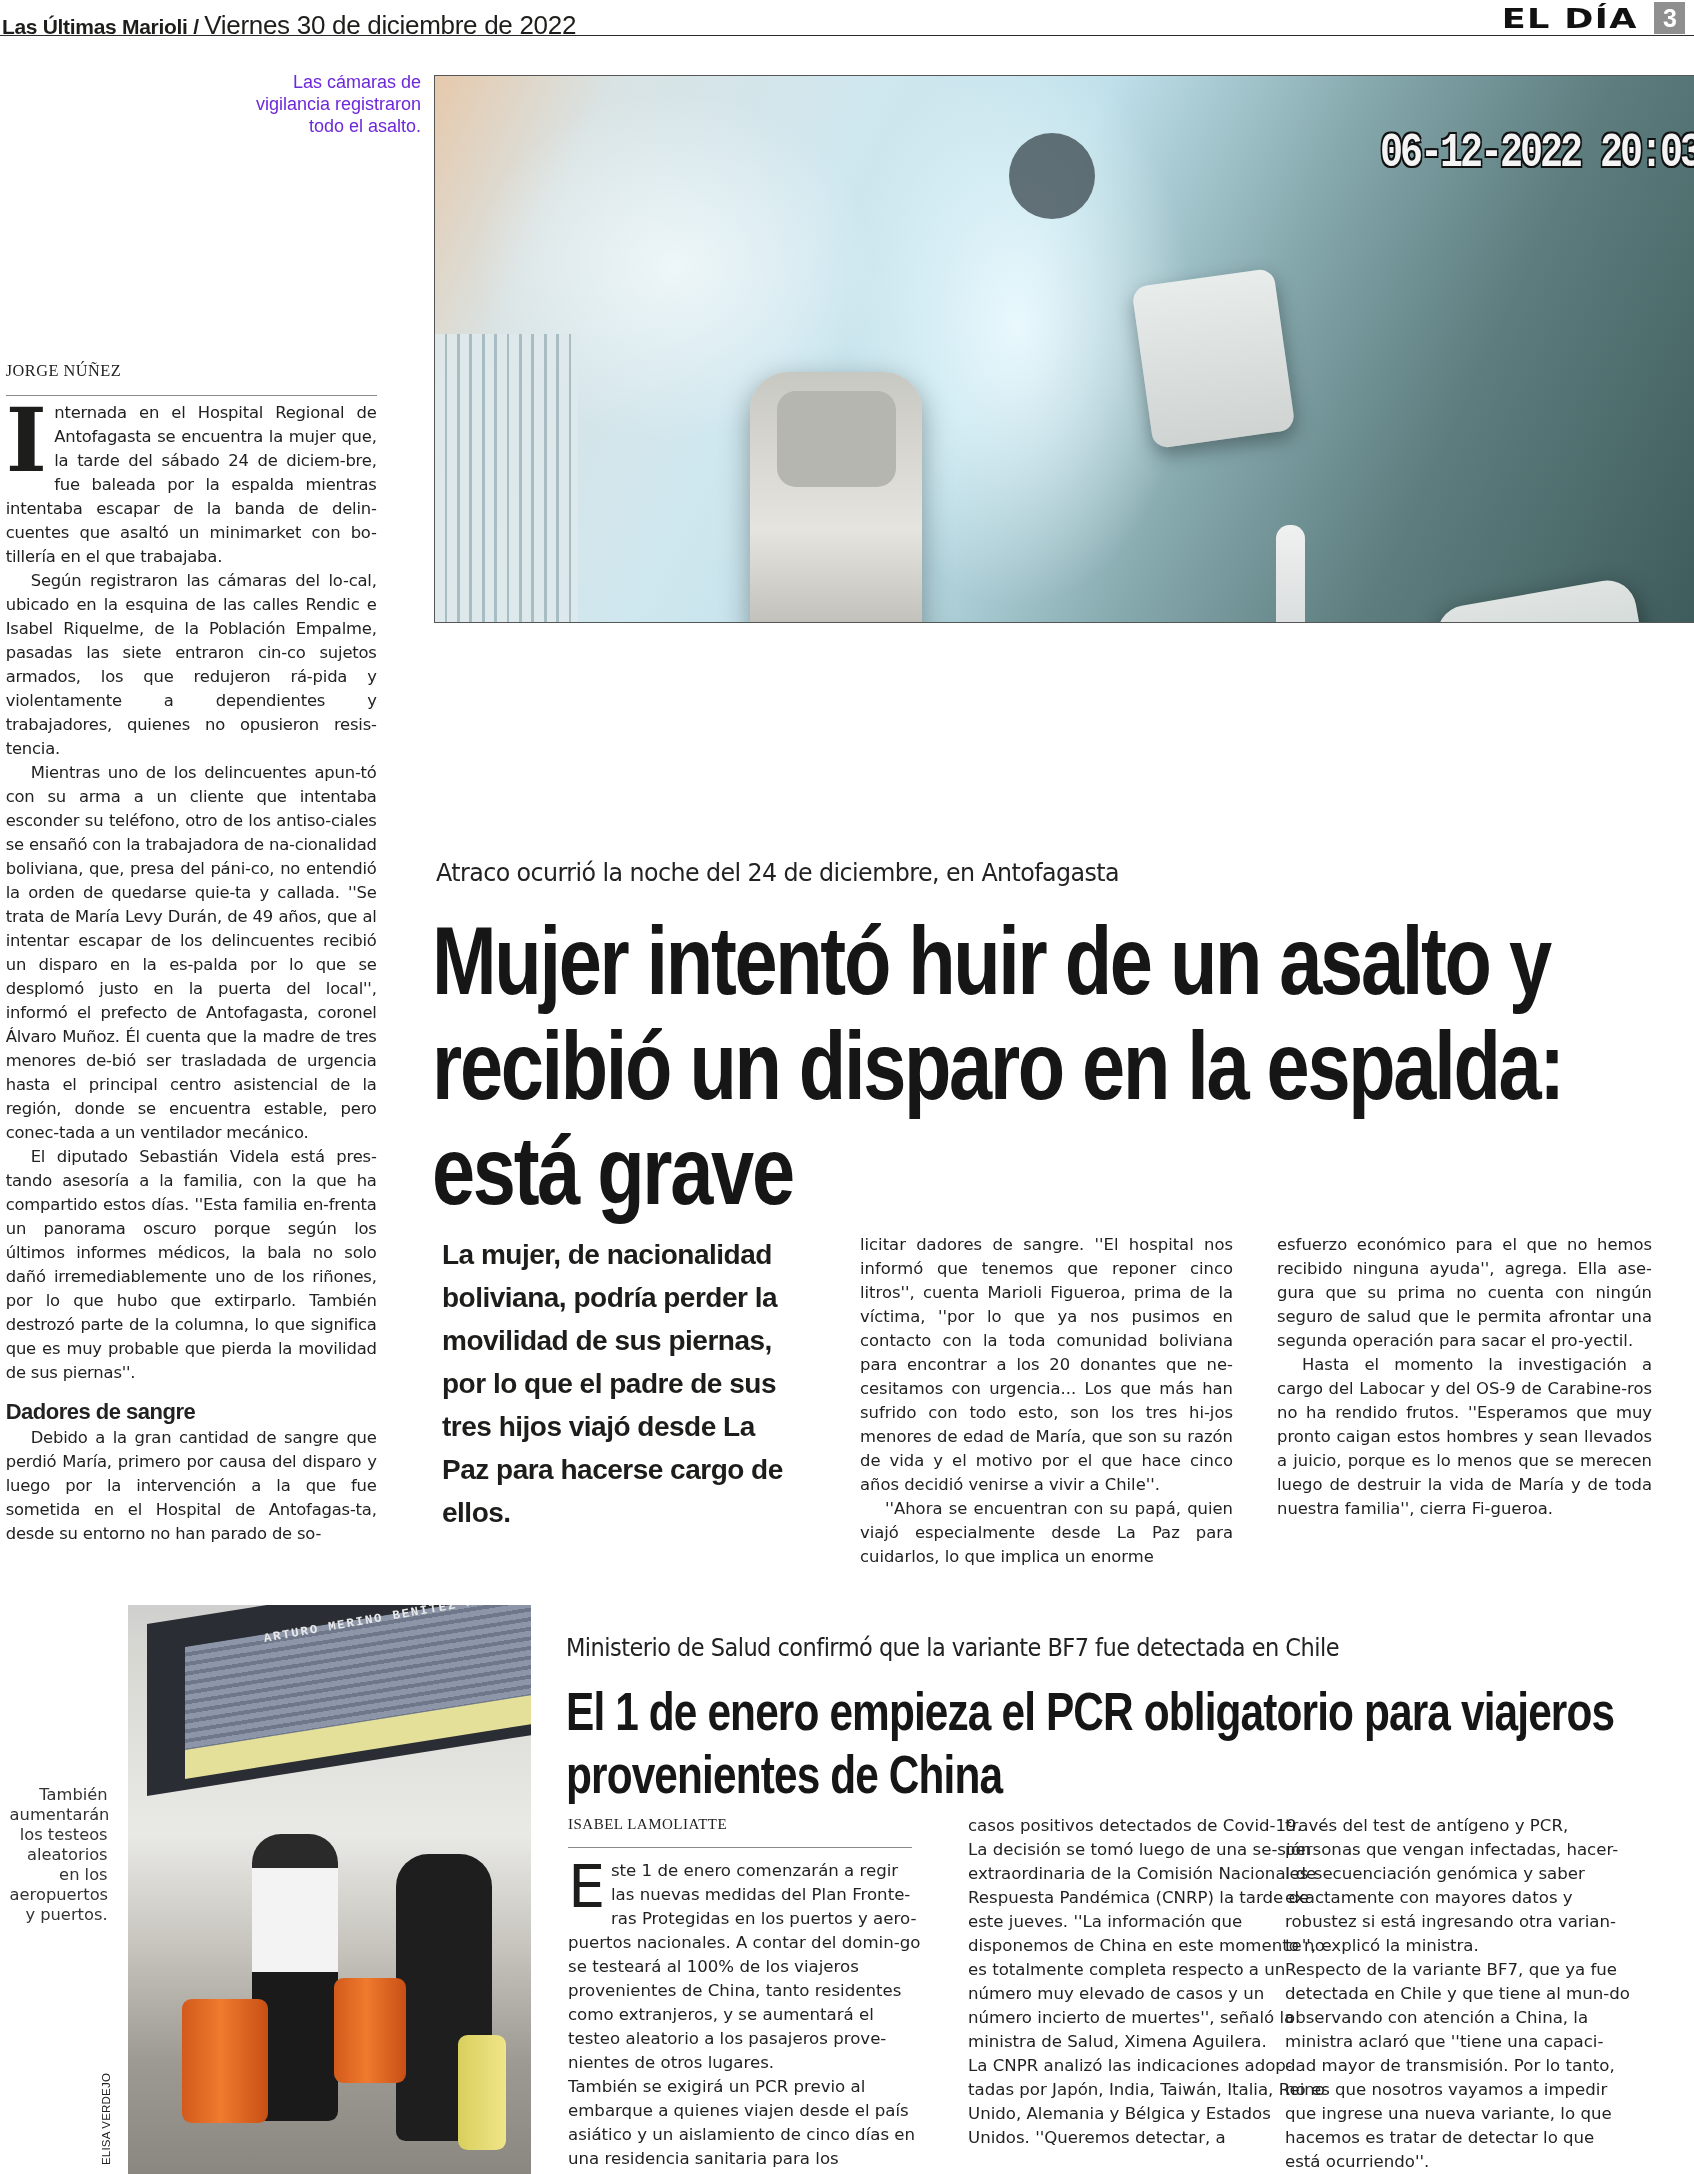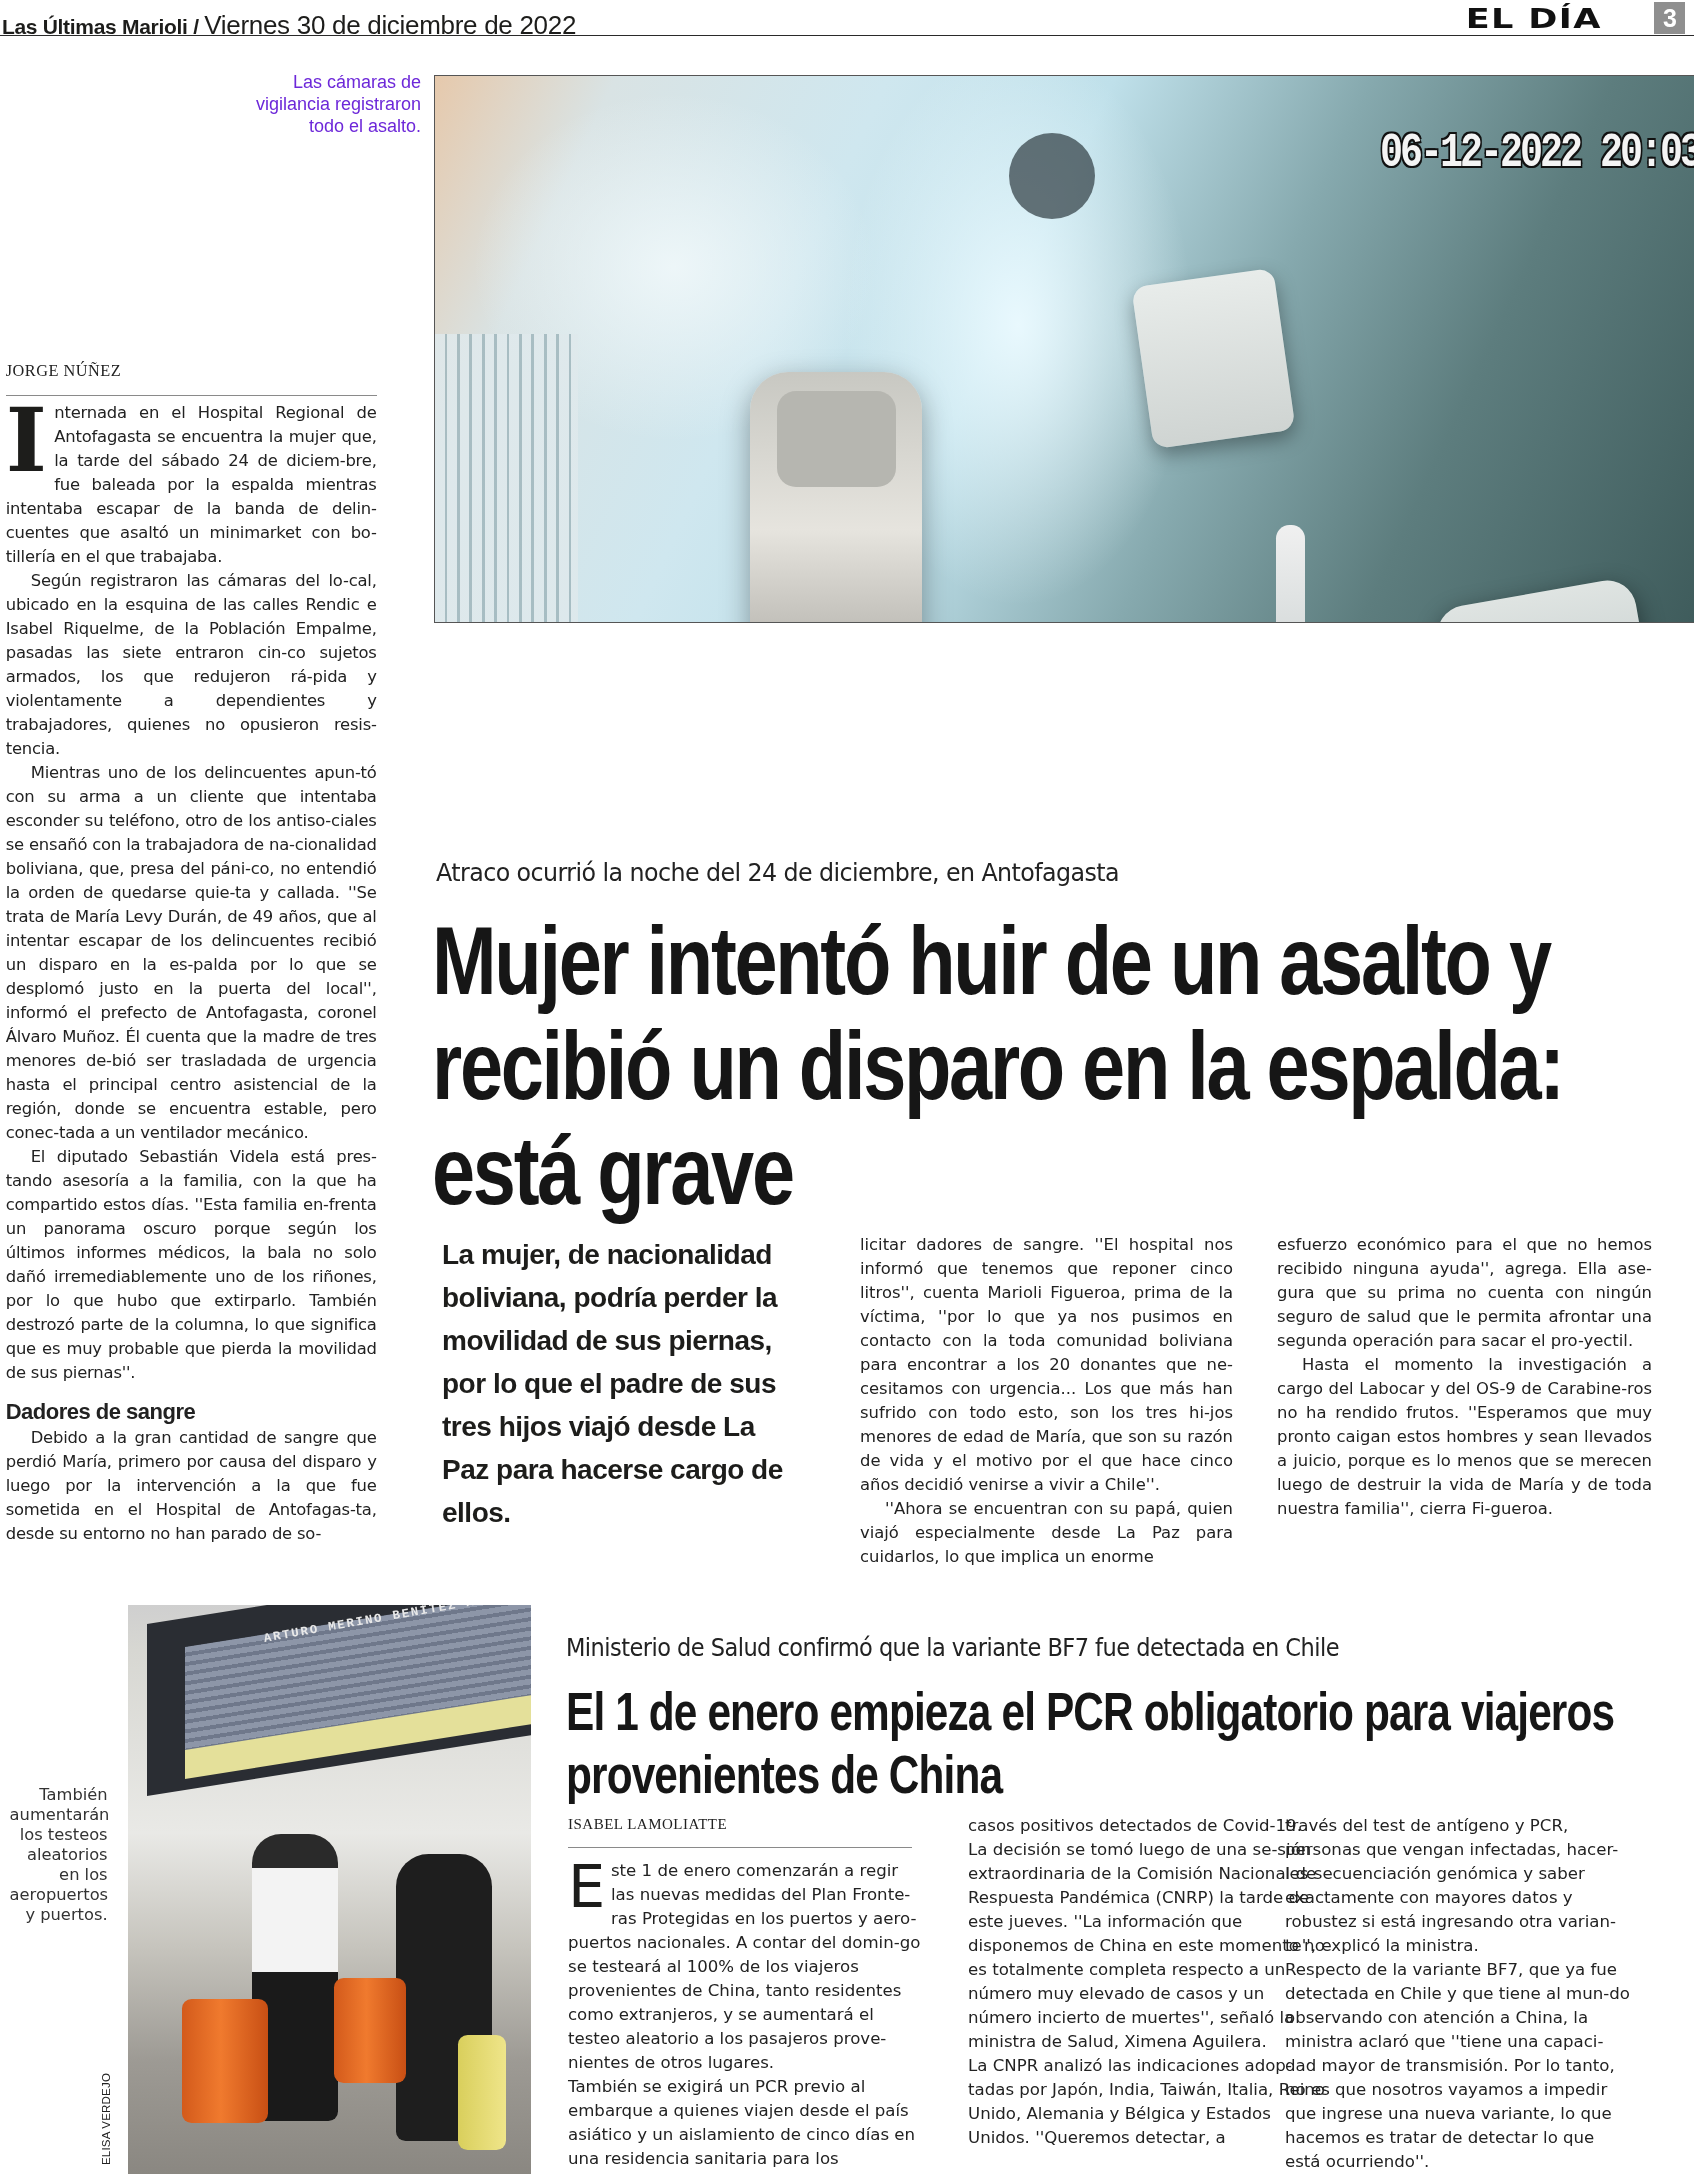--- a/index.html
+++ b/index.html
@@ -5,21 +5,21 @@
   * { box-sizing: border-box; margin: 0; padding: 0; }
   html, body { width: 1695px; height: 2175px; background: #ffffff; overflow: hidden; }
   body { position: relative; font-family: "DejaVu Sans", sans-serif; color: #1d1d1b; }
 
   
   .masthead { position: absolute; left: 0; top: 0; width: 1695px; height: 36px; border-bottom: 1.9px solid #2a2a2a; }
   .mast-left { position: absolute; left: 1.9px; top: 9.6px; font-family: "Liberation Sans", sans-serif; font-size: 21px; letter-spacing: -0.3px; white-space: nowrap; }
   .mast-left .paper { font-weight: bold; }
   .mast-left .sep { font-weight: bold; }
   .mast-left .date { font-size: 26px; font-family: "Liberation Sans Narrow", "Liberation Sans", sans-serif; }
-  .mast-right { position: absolute; right: 9.6px; top: 1.9px; display: flex; align-items: flex-end; gap: 36px; }
+  .mast-right { position: absolute; right: 9.6px; top: 1.9px; display: flex; align-items: flex-end; }
   .section-name { font-family: "DejaVu Sans", sans-serif; font-weight: 900; font-size: 26px; letter-spacing: 1px; margin-right: 17px; margin-top: 1.9px; transform: scaleX(1.35); transform-origin: right; color: #111; }
   .page-num { width: 31px; height: 32.5px; background: #8f8f8f; color: #fff; font-family: "Liberation Sans", sans-serif; font-weight: bold; font-size: 25px; text-align: center; line-height: 32.5px; }
 
   
   .cctv { position: absolute; left: 434px; top: 75px; width: 1261px; height: 548px; overflow: hidden; border: 1.9px solid #555;
     background:
       radial-gradient(ellipse 249px 401px at 583px 249px, rgba(235,250,255,0.95), rgba(180,225,240,0.0) 70%),
       radial-gradient(ellipse 287px 249px at 239px 191px, rgba(240,248,250,0.9), rgba(200,225,235,0) 70%),
       linear-gradient(115deg, #e6c9ac 0%, #d9e3e4 12%, #cfe7ef 30%, #bfe0ea 45%, #86a9ae 62%, #5d7d7e 78%, #3f5c5c 100%);
   }

